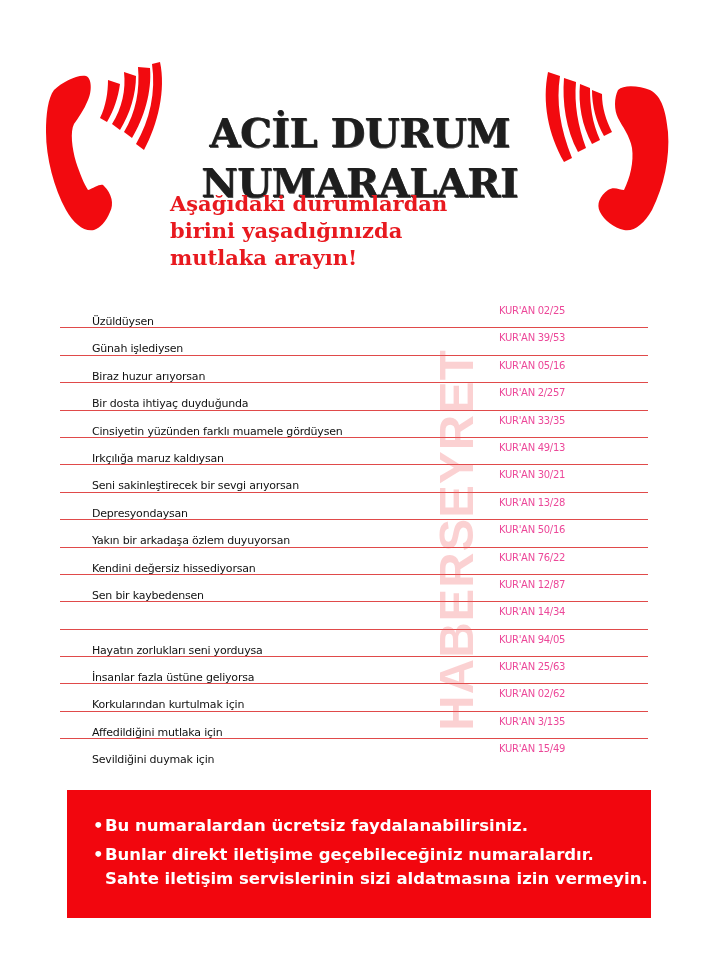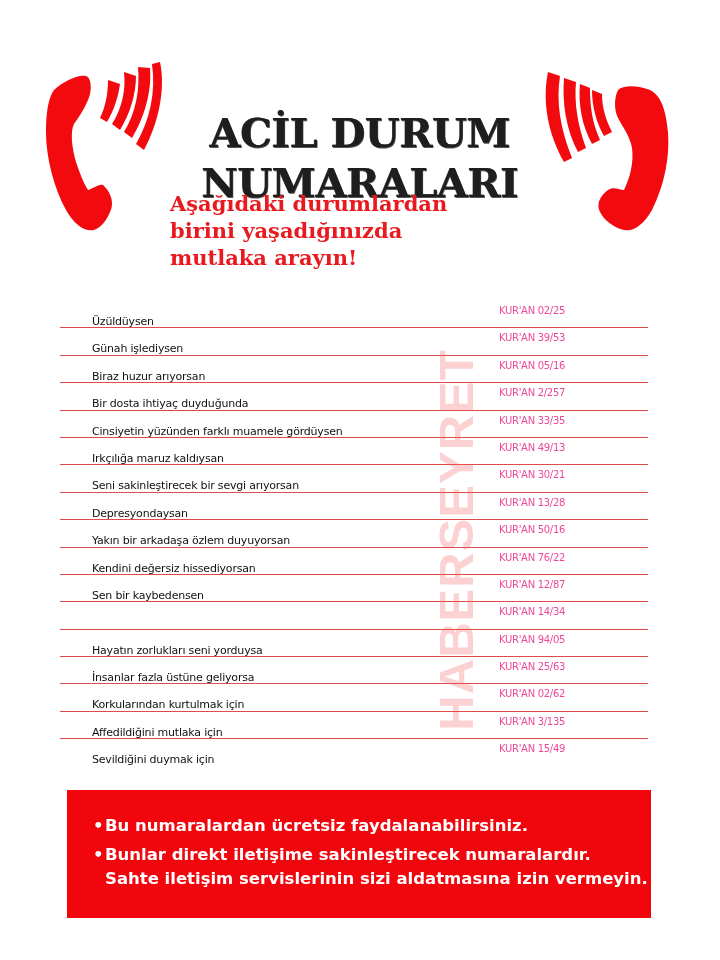--- a/index.html
+++ b/index.html
@@ -179,16 +179,16 @@
   <span>HABERSEYRET</span>
 </div>
 
 <div class="notice">
   <div class="item">
     <span class="bullet">•</span>
     <span class="line">Bu numaralardan ücretsiz faydalanabilirsiniz.</span>
   </div>
   <div class="item">
     <span class="bullet">•</span>
-    <span class="line">Bunlar direkt iletişime sakinleştirecek numaralardır.</span>
+    <span class="line">Bunlar direkt iletişime geçebileceğiniz numaralardır.</span>
     <span class="line">Sahte iletişim servislerinin sizi aldatmasına izin vermeyin.</span>
   </div>
 </div>
 
 </body></html>

